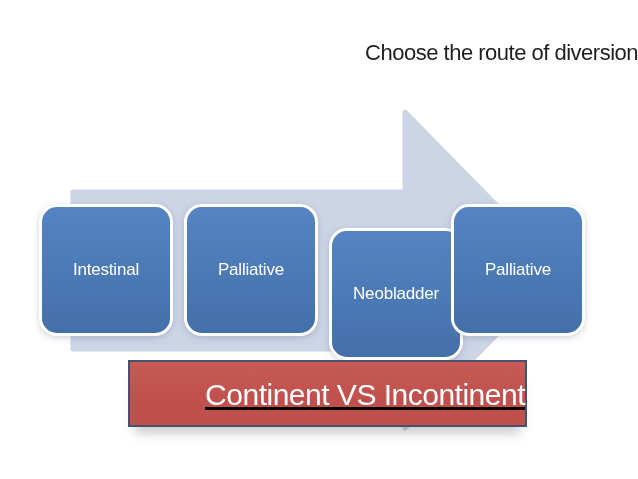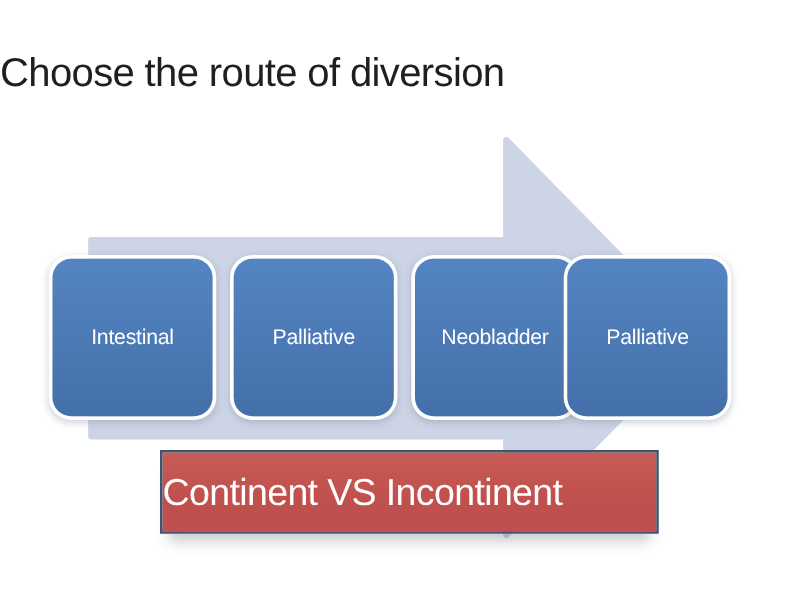--- a/index.html
+++ b/index.html
@@ -13,22 +13,22 @@
     height: 479px;
     background: var(--page-bg, #ffffff);
     font-family: "Liberation Sans", sans-serif;
     overflow: hidden;
   }
   .title {
     position: absolute;
     top: 40px;
     left: 0;
     width: 100%;
-    text-align: left;
-    font-size: 32px;
+    text-align: right;
+    font-size: 22px;
     letter-spacing: -0.5px;
     font-weight: 400;
     color: var(--title-color, #1f1f1f);
     white-space: nowrap;
   }
   .arrow-svg {
     position: absolute;
     left: 0;
     top: 0;
     z-index: 1;
@@ -55,38 +55,39 @@
     justify-content: center;
   }
   .step-box .label {
     color: var(--box-text, #ffffff);
     font-size: 17px;
     letter-spacing: -0.2px;
     text-align: center;
   }
   .box-1 { left: 42px; }
   .box-2 { left: 187px; }
-  .box-3 { left: 332px; }
+  .box-3 { left: 332px; margin-top: 24px; }
   .box-4 { left: 454px; }
   .banner {
     position: absolute;
     left: 128px;
     top: 360px;
     width: 399px;
     height: 67px;
     box-sizing: border-box;
     background: linear-gradient(180deg,
       var(--banner-fill-top, #c75b55) 0%,
       var(--banner-fill, #c0504d) 60%);
     border: 2px solid var(--banner-border, #44536b);
     box-shadow: 0 13px 10px -7px rgba(100,100,120,0.35);
     z-index: 3;
     display: flex;
     align-items: center;
-    justify-content: flex-start;
+    justify-content: flex-end;
+    text-decoration: underline;
   }
   .banner .label {
     color: var(--banner-text, #ffffff);
     font-size: 30px;
     letter-spacing: -0.5px;
     padding-top: 2px;
     white-space: nowrap;
   }
 </style>
 </head>

